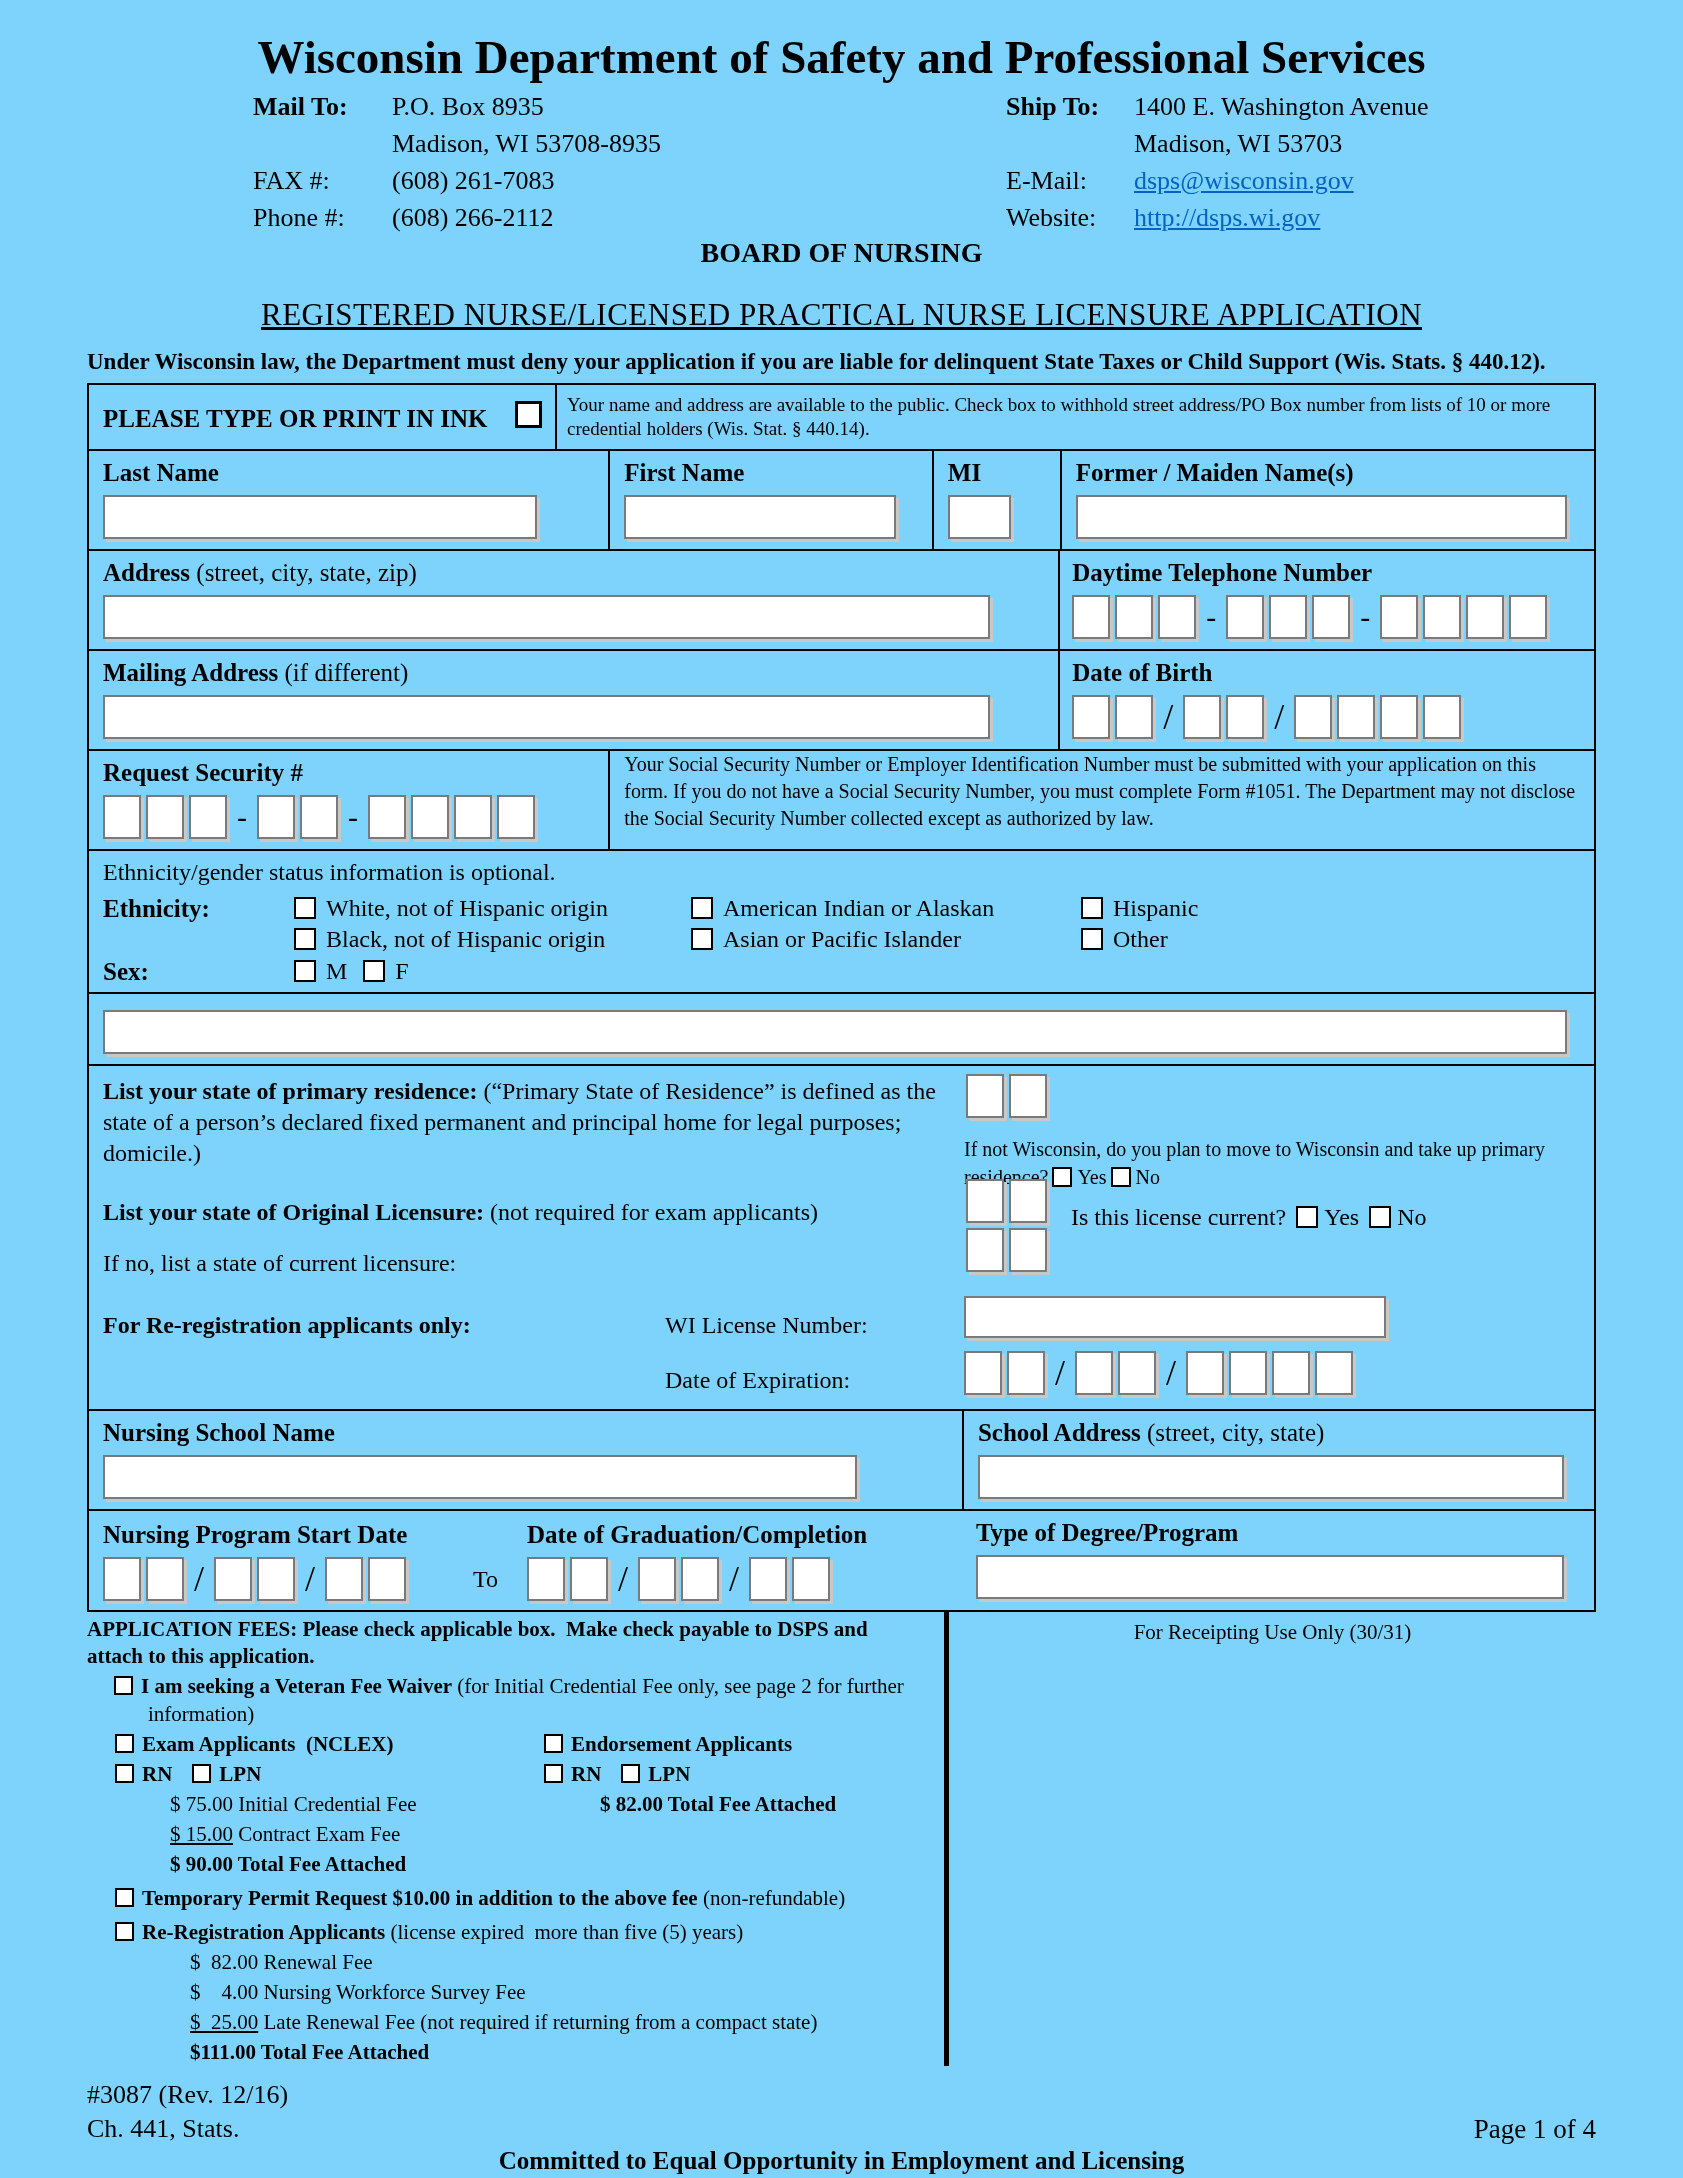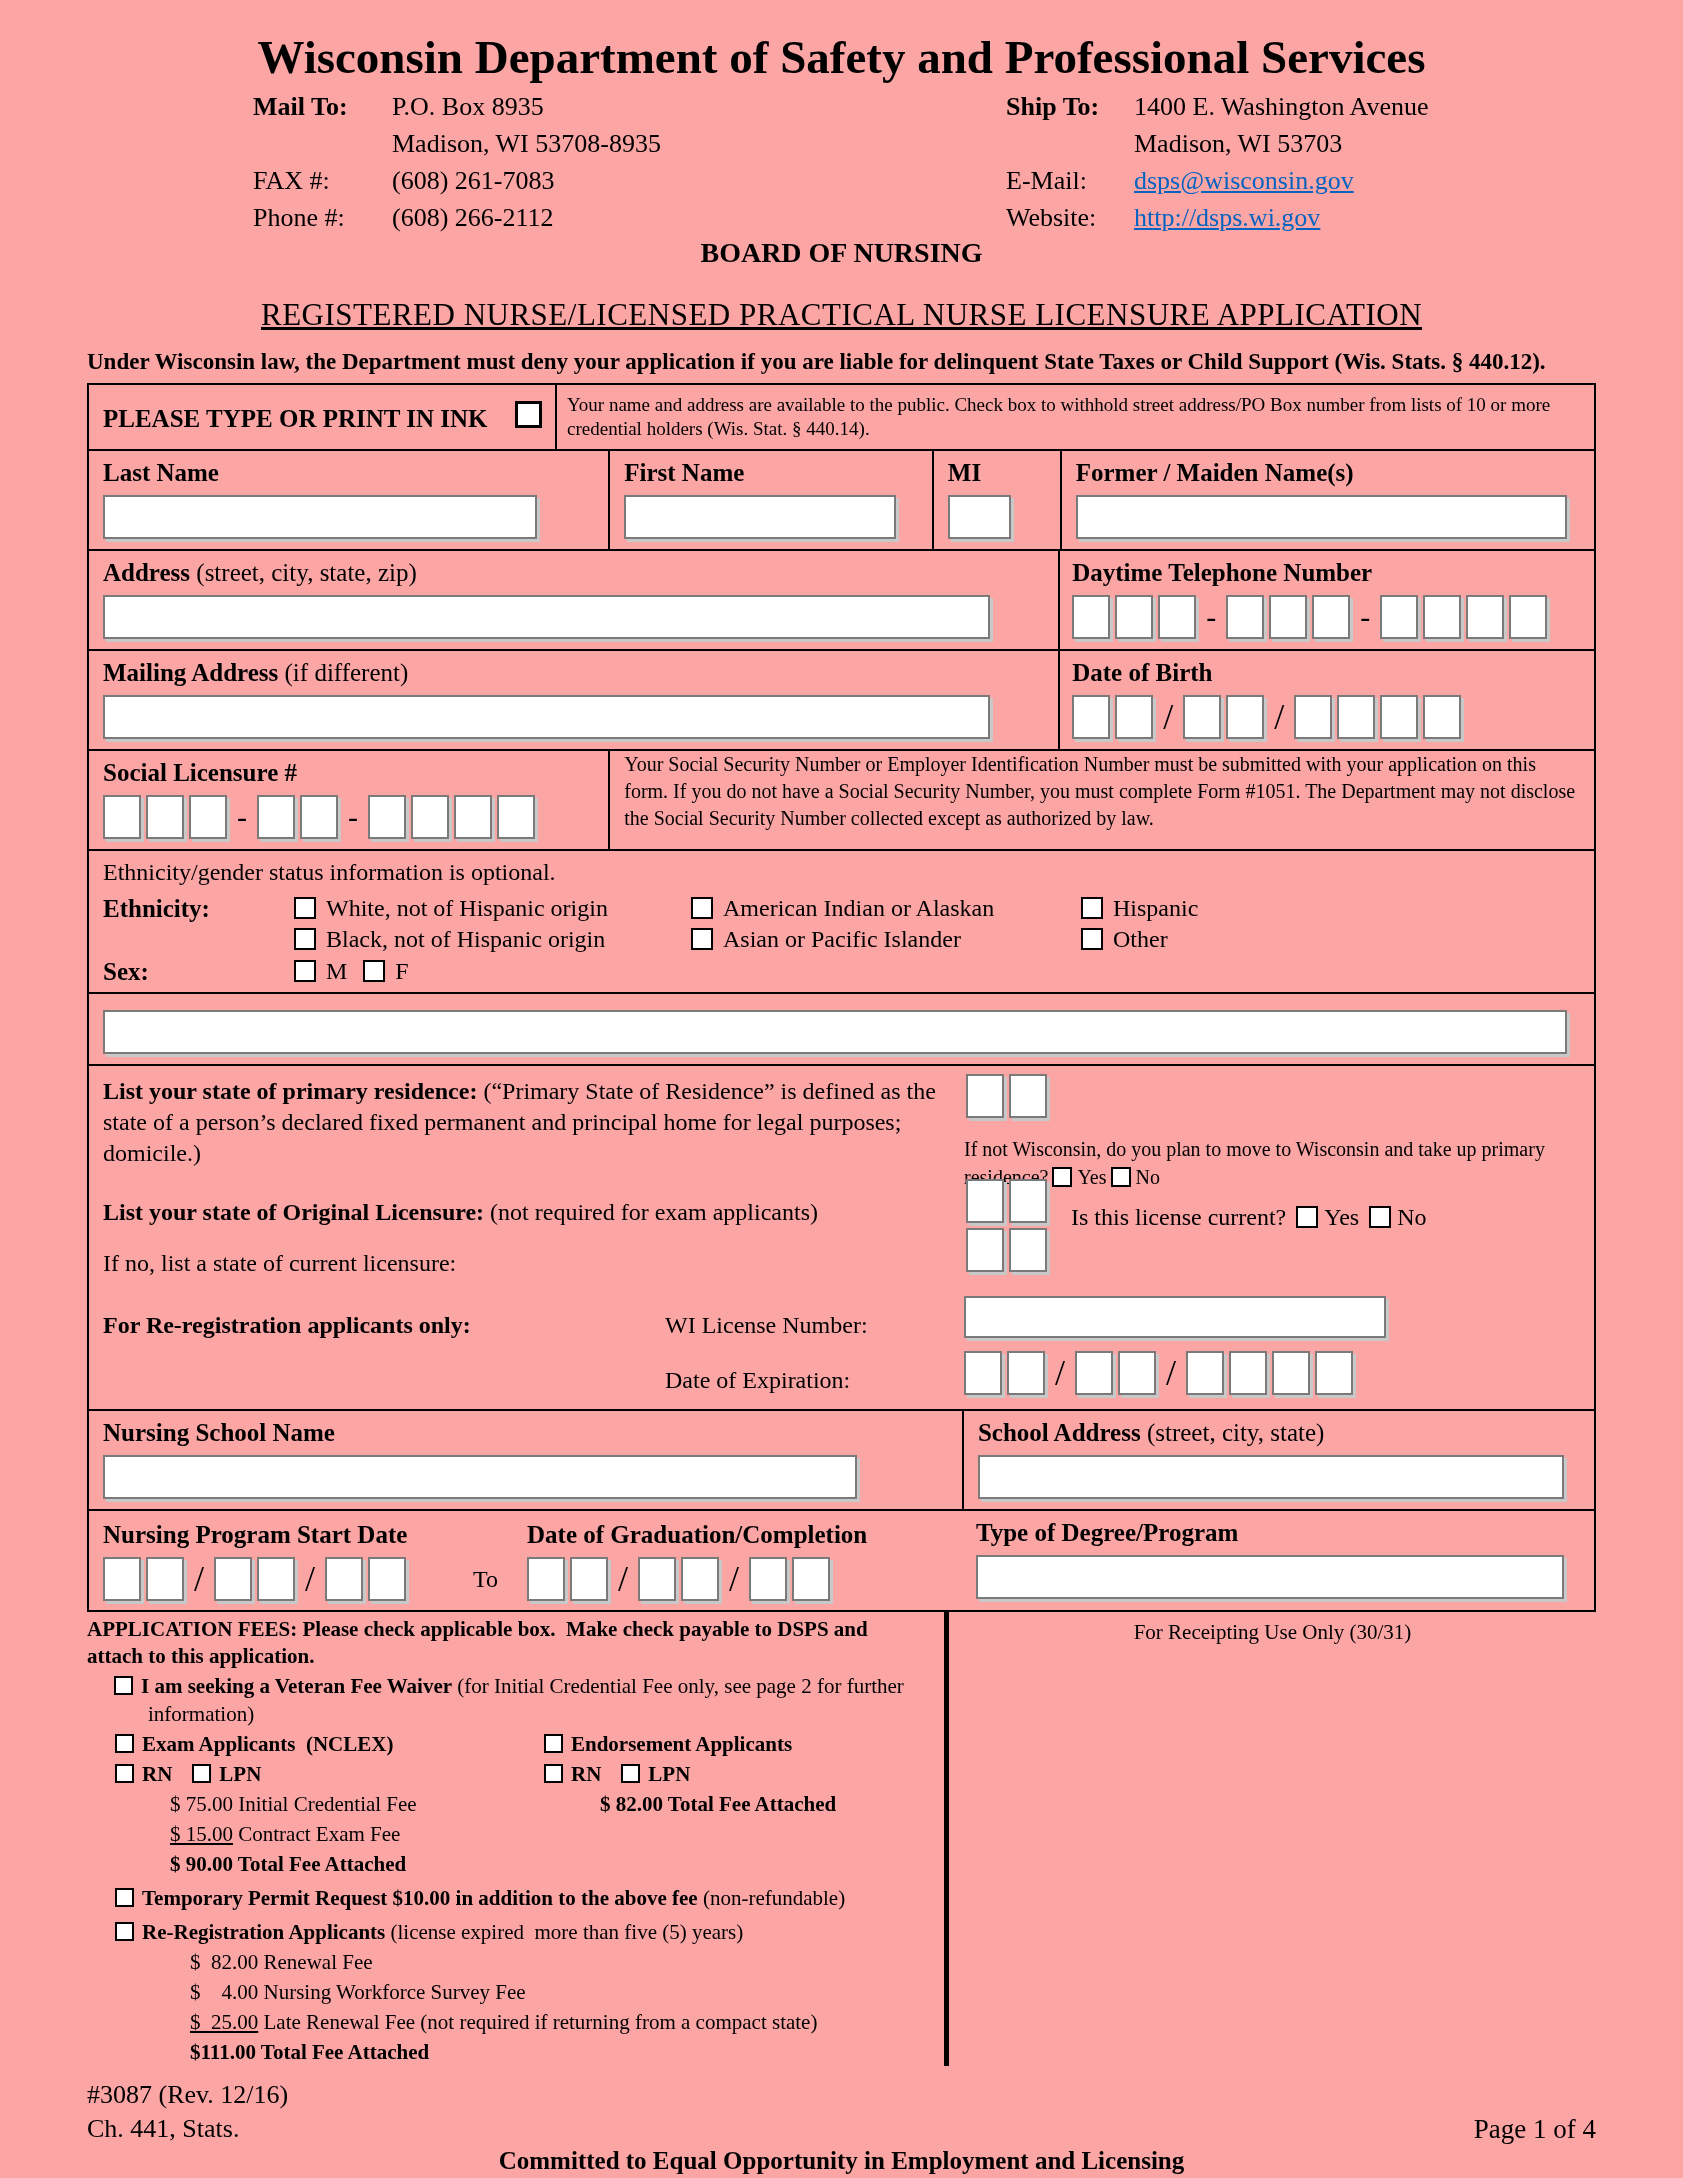--- a/index.html
+++ b/index.html
@@ -1,18 +1,18 @@
 <!DOCTYPE html>
 <html><head>
 <meta charset="utf-8">
 <style>
   * { box-sizing: border-box; margin: 0; padding: 0; }
   html, body { background: #fff; }
   .page {
-    width: 1683px; height: 2178px; position: relative; background: #fca5a5;
+    width: 1683px; height: 2178px; position: relative; background: #7dd3fc;
     font-family: "Liberation Serif", serif; color: #000; overflow: hidden;
   }
   .content { position: absolute; left: 87px; top: 0; width: 1509px; }
   .b { font-weight: bold; }
   .u { text-decoration: underline; text-align: center; }
   a.link { color: #0563C1; text-decoration: underline; cursor: pointer; }
 
   
   .title { text-align: center; font-size: 47px; font-weight: bold; padding-top: 30px; }
   .contacts { position: relative; height: 149px; margin-top: 4px; font-size: 26px; }
@@ -223,21 +223,21 @@
           <span class="digit"></span>
               <span class="digit"></span>
               <span class="digit"></span>
               <span class="digit"></span>
         </div>
       </div>
     </div>
 
     <div class="row">
       <div class="cell w-ssn">
-        <div class="label">Social Licensure #</div>
+        <div class="label">Request Security #</div>
         <div class="boxes">
           <span class="digit"></span>
               <span class="digit"></span>
               <span class="digit"></span>
           <span class="sep">-</span>
           <span class="digit"></span>
               <span class="digit"></span>
           <span class="sep">-</span>
           <span class="digit"></span>
               <span class="digit"></span>

